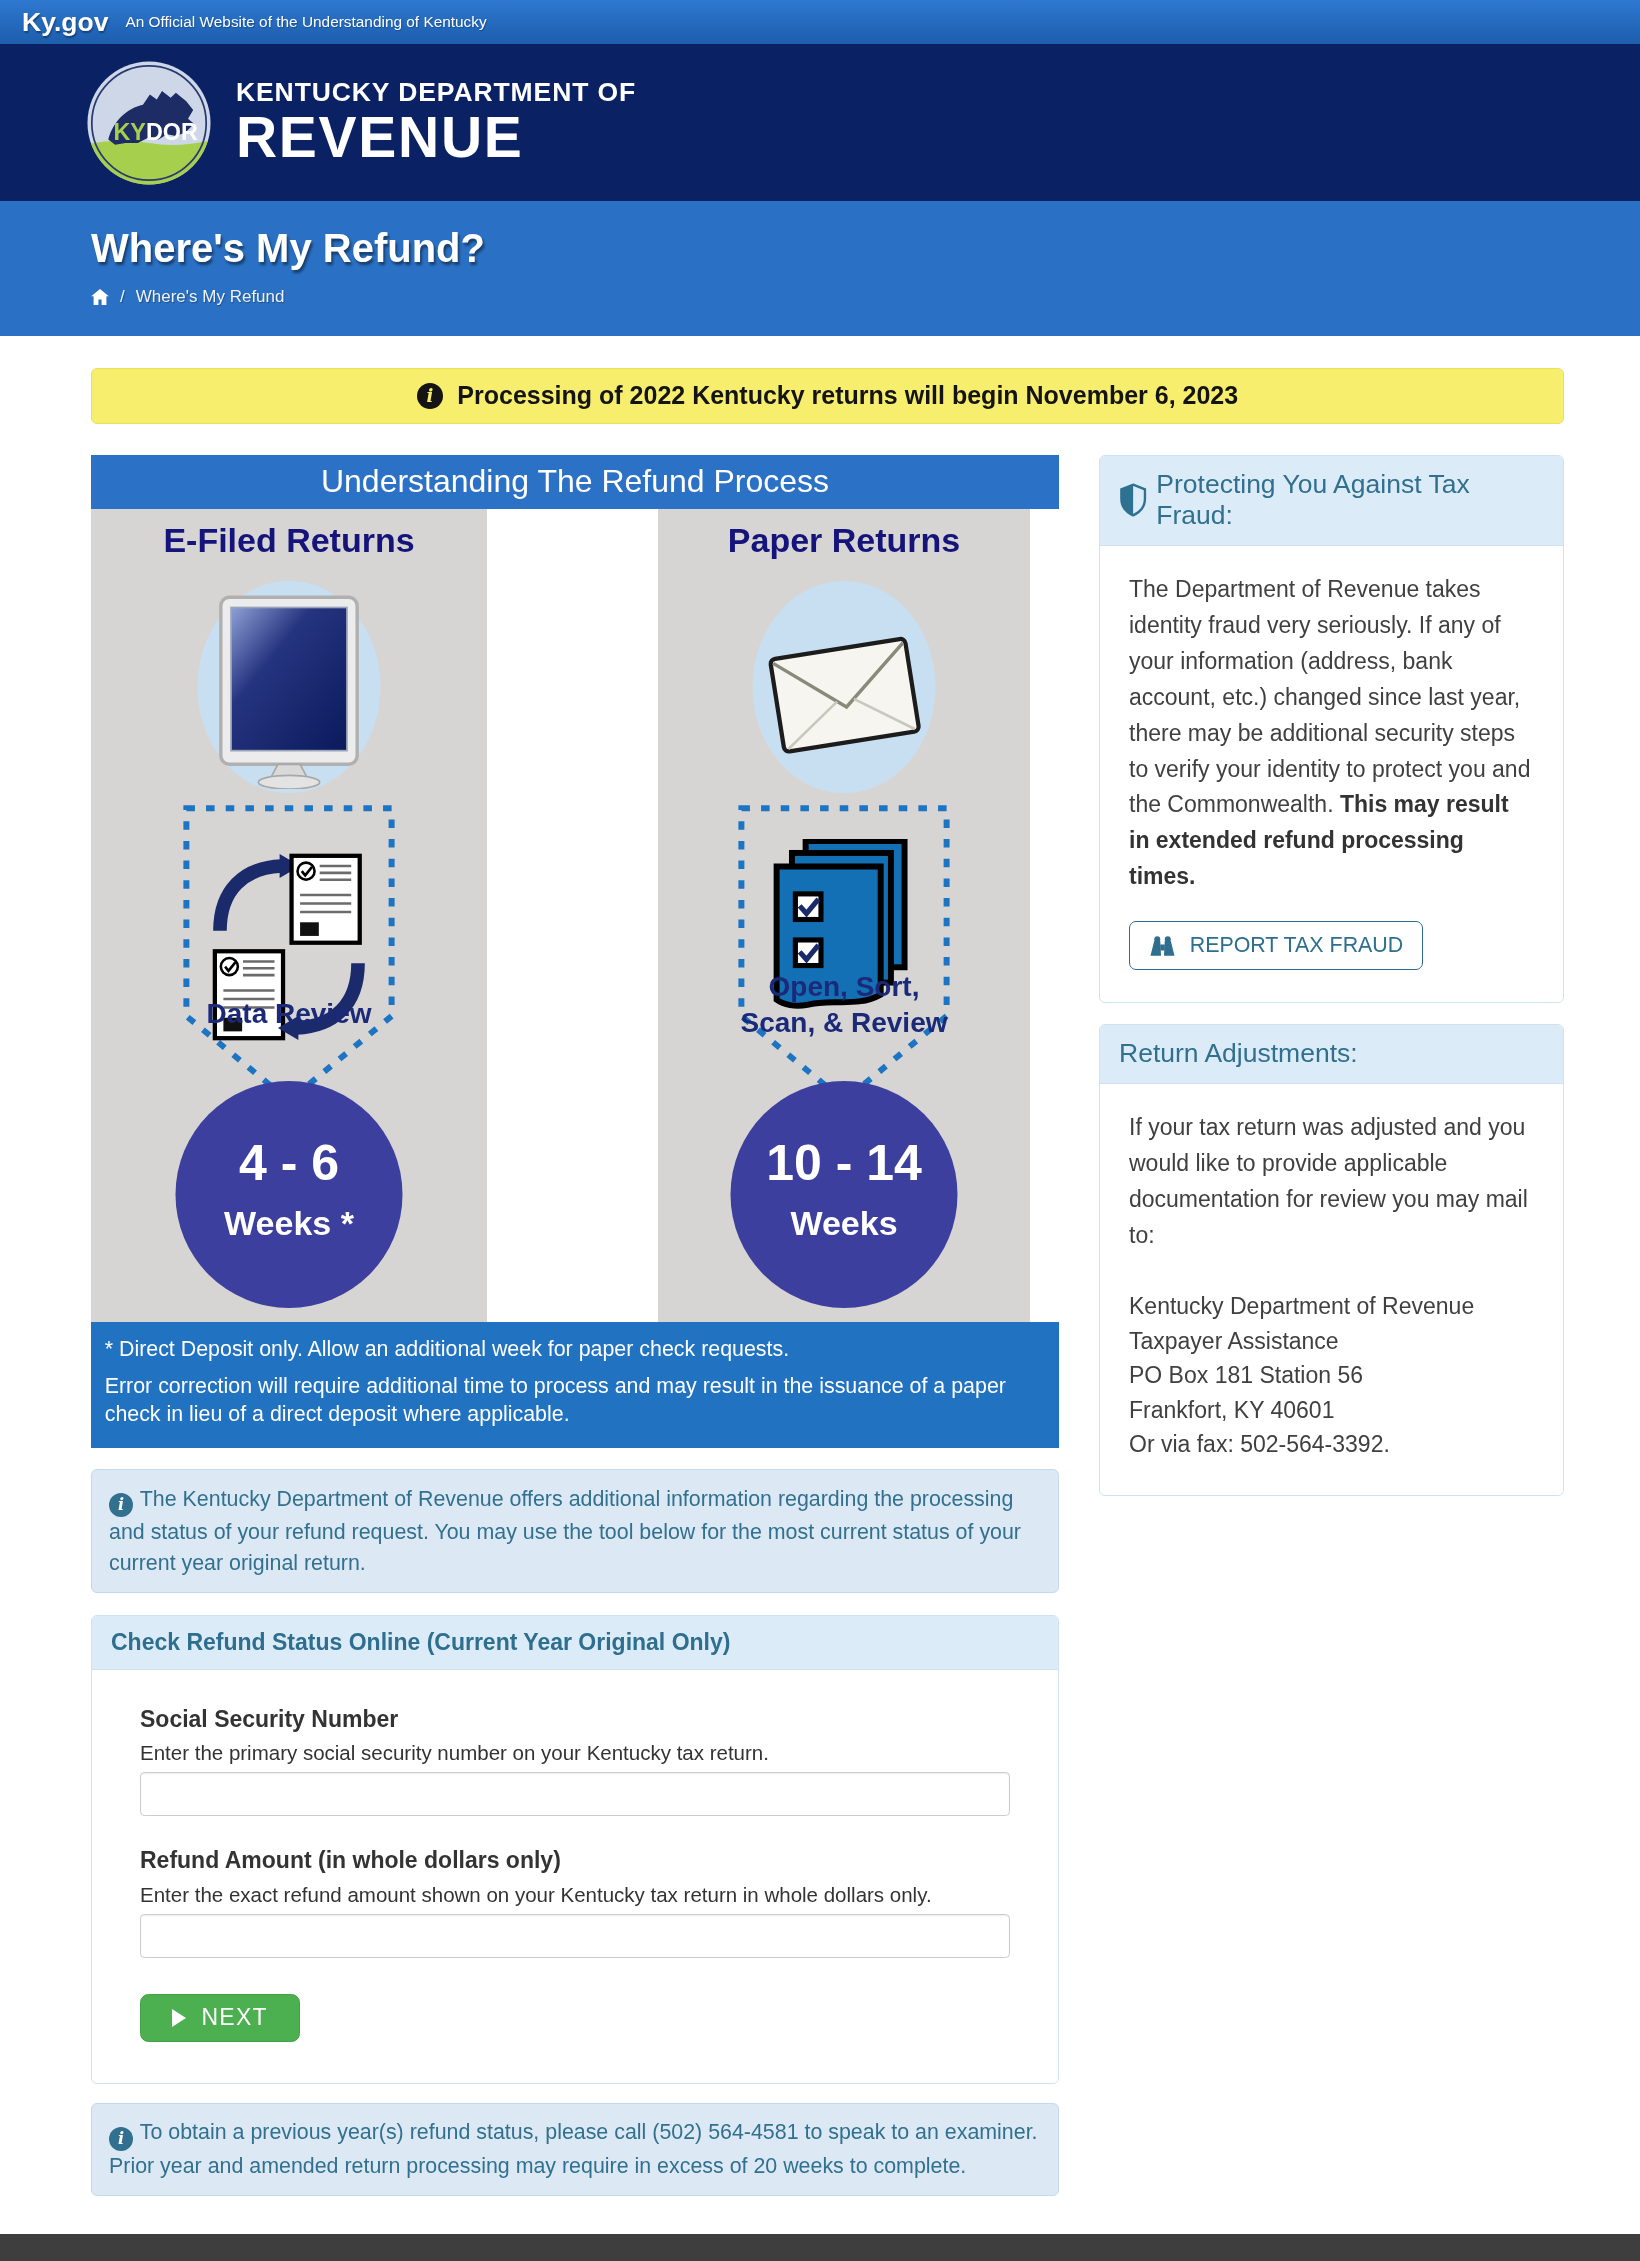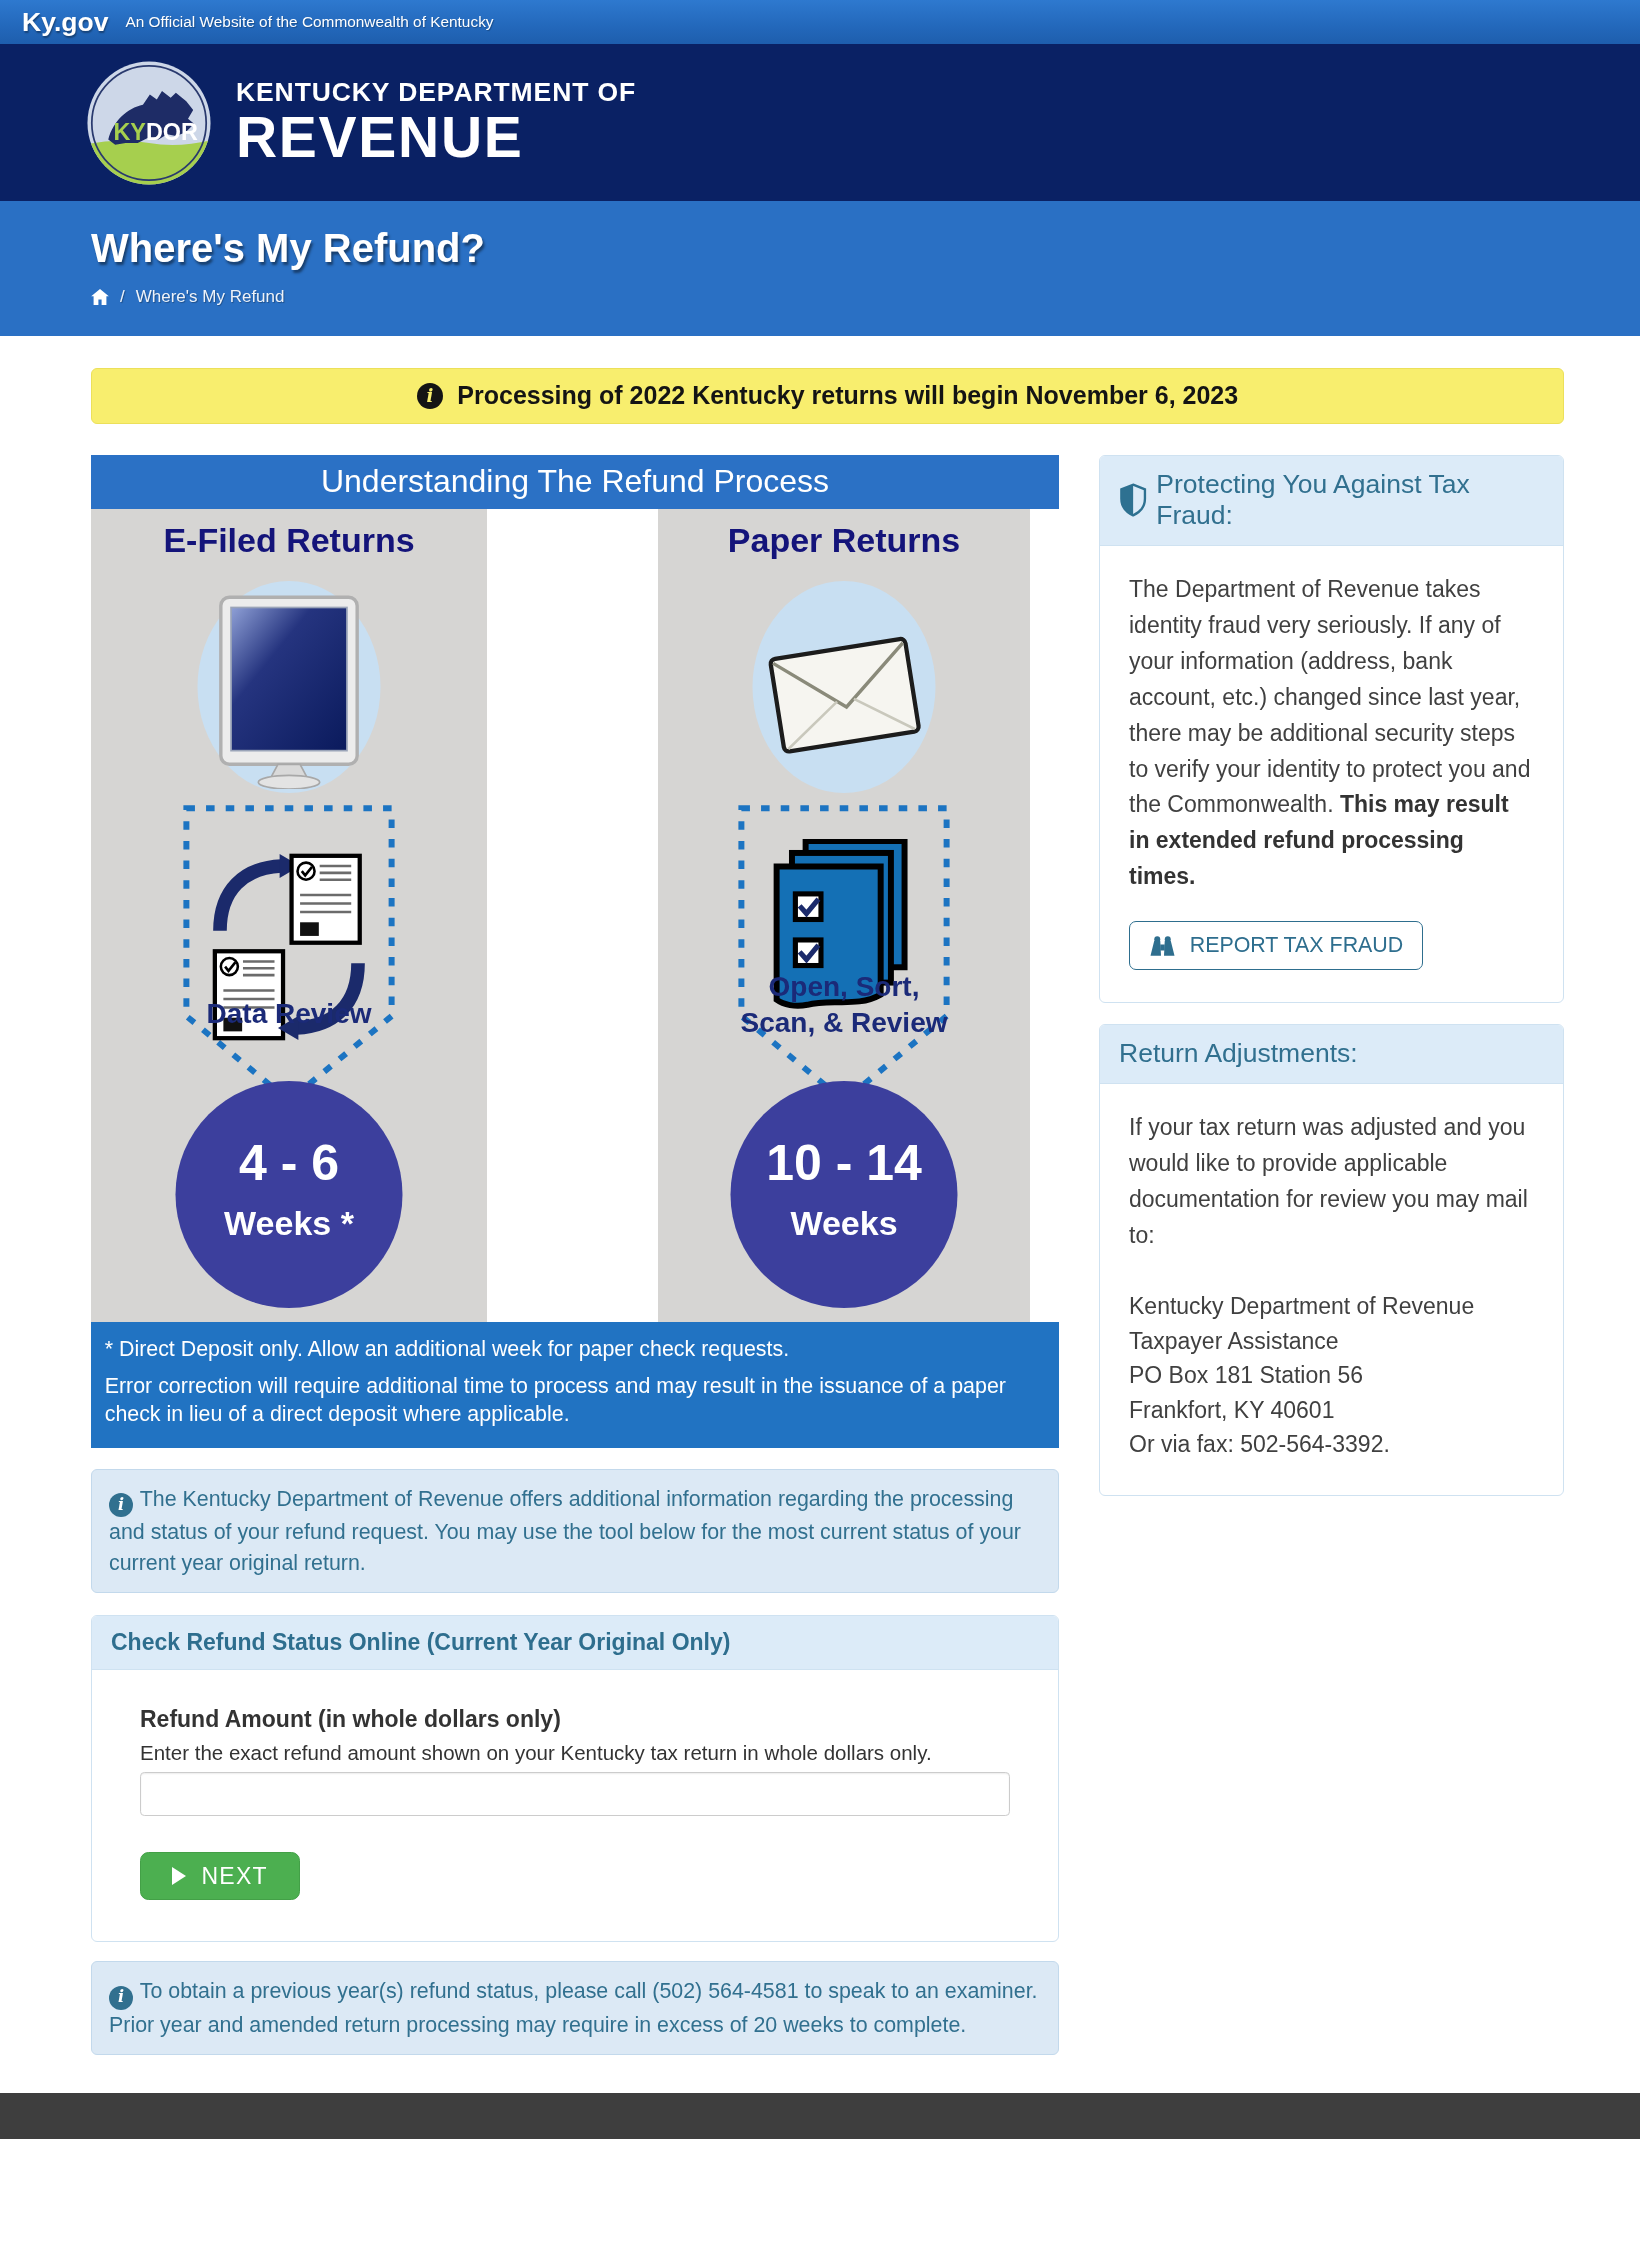--- a/index.html
+++ b/index.html
@@ -106,21 +106,21 @@
 
   
   .footer { margin-top:38px; background:#3e3e3e; color:#fff; text-align:center; padding:36px 0 10.3px;
             font-size:23px; }
 </style>
 </head>
 <body>
 
 <div class="topbar">
   <span class="brand">Ky.gov</span>
-  <span class="tagline">An Official Website of the Commonwealth of Kentucky</span>
+  <span class="tagline">An Official Website of the Understanding of Kentucky</span>
 </div>
 
 <div class="site-header">
   <svg width="130" height="130" viewBox="0 0 150 150">
     <defs>
         <clipPath id="logoClip">
           <circle cx="75" cy="75" r="71"></circle>
         </clipPath>
       </defs>
     <circle cx="75" cy="75" r="71" fill="#cdd7e8"></circle>
@@ -255,20 +255,25 @@
       </div>
 
       <div class="note">
         <span class="info-dot teal">i</span><span>The Kentucky Department of Revenue offers additional information regarding the processing and status of your refund request. You may use the tool below for the most current status of your current year original return.</span>
       </div>
 
       <div class="panel">
         <div class="panel-header">Check Refund Status Online (Current Year Original Only)</div>
         <div class="panel-body">
           <div class="field">
+            <p class="form-label">Social Security Number</p>
+            <p class="form-help">Enter the primary social security number on your Kentucky tax return.</p>
+            <input type="text" class="text-input" value="" style="">
+          </div>
+          <div class="field">
             <p class="form-label">Refund Amount (in whole dollars only)</p>
             <p class="form-help">Enter the exact refund amount shown on your Kentucky tax return in whole dollars only.</p>
             <input type="text" class="text-input" value="" style="">
           </div>
           <button class="next-btn">
             <span class="play"></span>
             <span>NEXT</span>
           </button>
         </div>
       </div>

